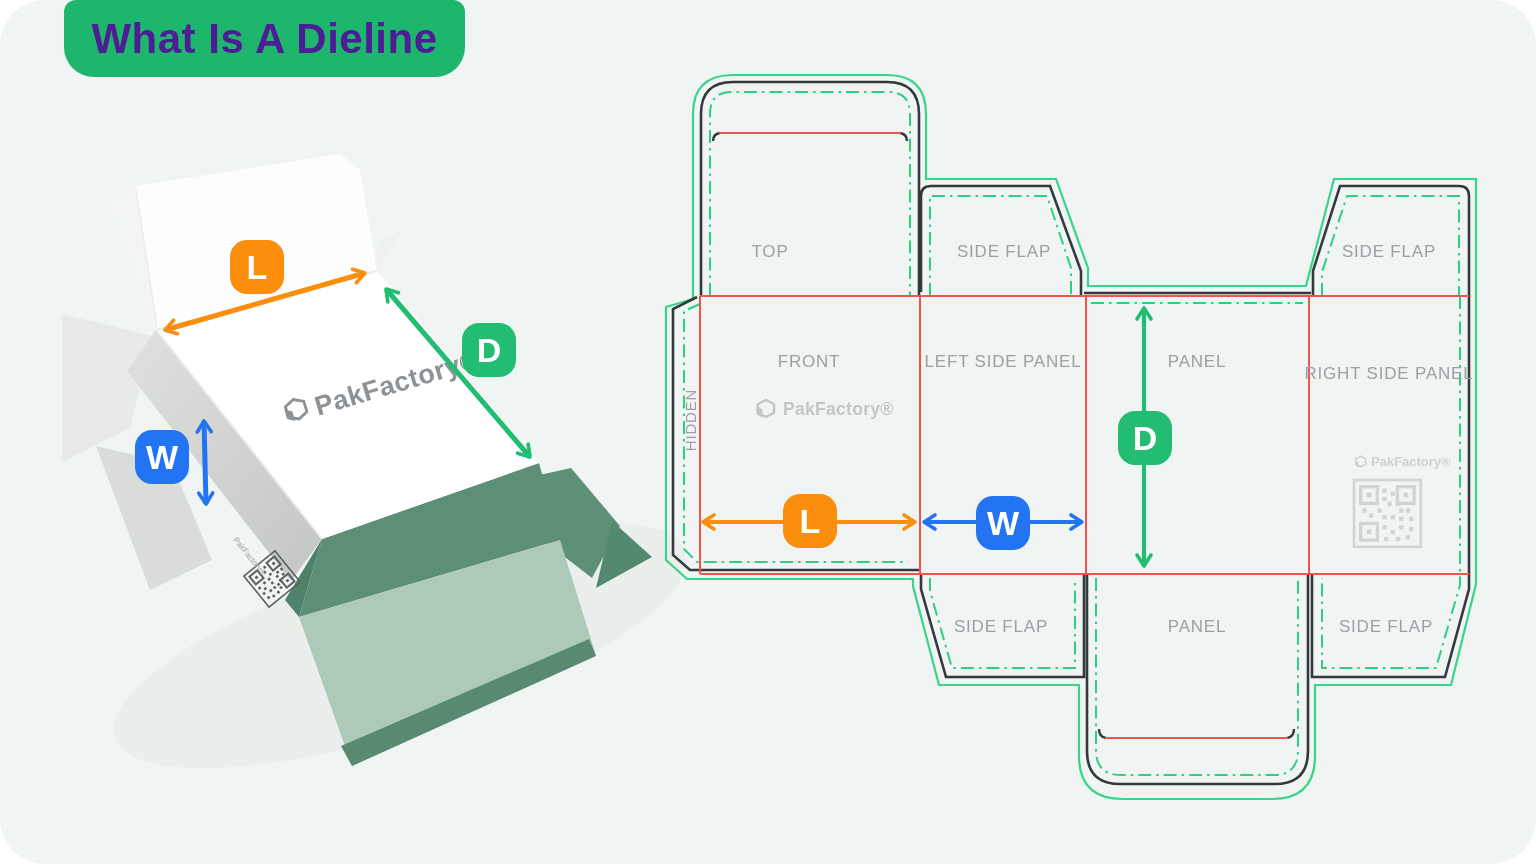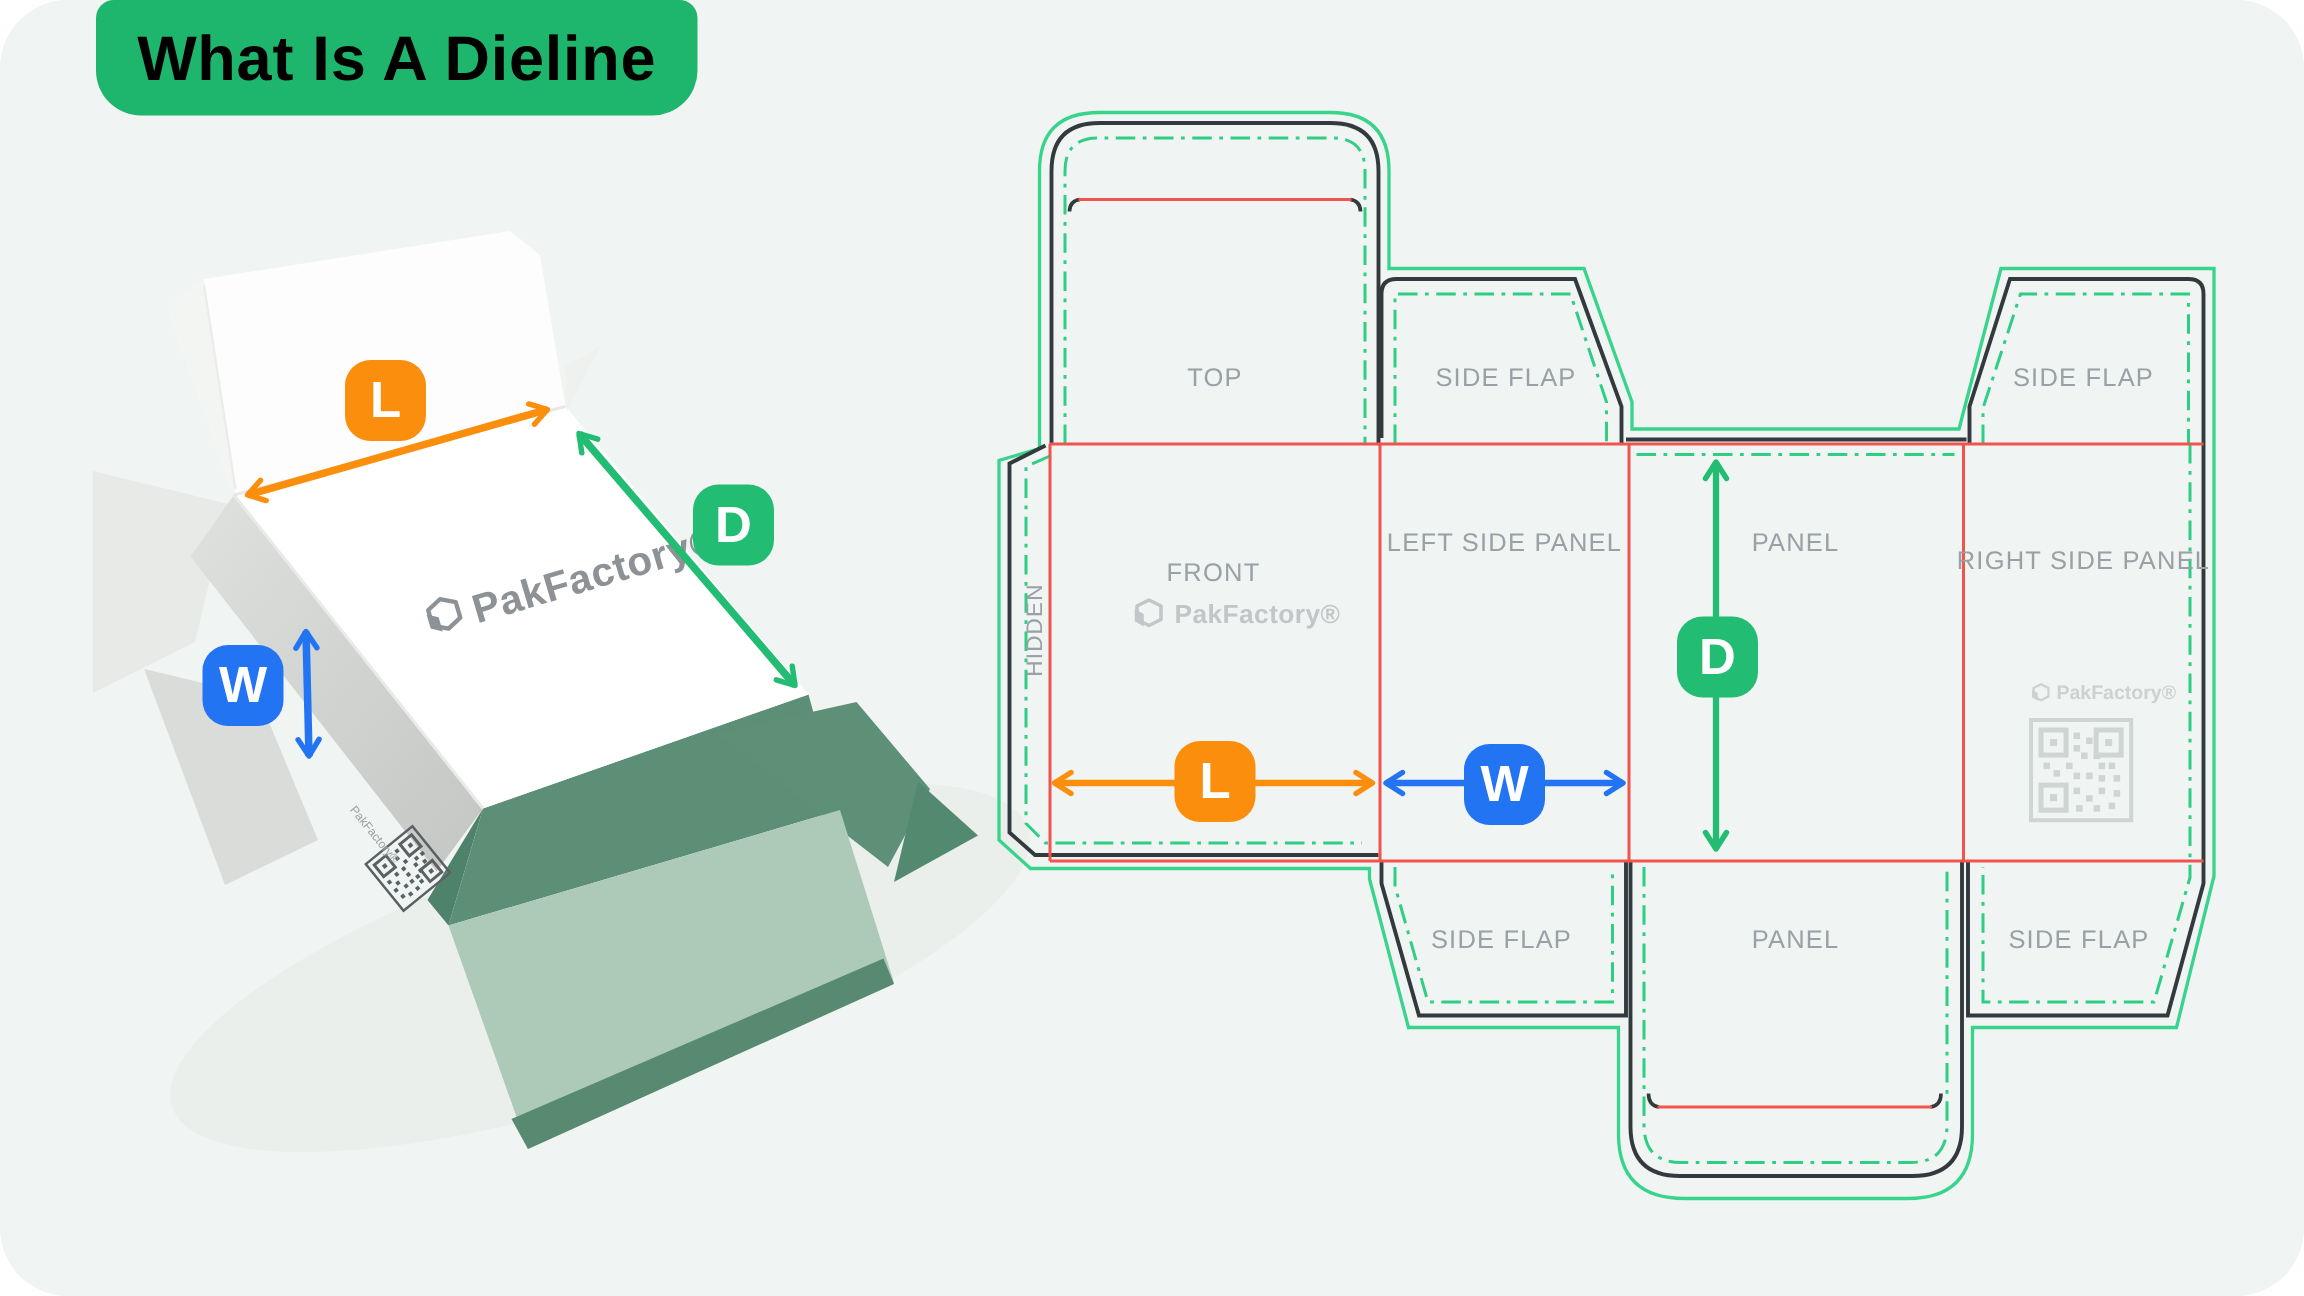--- a/index.html
+++ b/index.html
@@ -7,21 +7,21 @@
     position:relative;width:1536px;height:864px;overflow:hidden;
     background:#F0F4F2;border-radius:45px;
     font-family:"Liberation Sans",sans-serif;
   }
   .scene{position:absolute;left:0;top:0;width:1536px;height:864px;}
   .title-badge{
     position:absolute;left:64px;top:0;width:401px;height:77px;
     background:#1EB56D;border-radius:12px 12px 30px 30px;
     display:flex;align-items:center;justify-content:center;
   }
-  .title-badge span{color:#000000;font-size:42px;font-weight:700;letter-spacing:.5px;}
+  .title-badge span{color:#4c1d95;font-size:42px;font-weight:700;letter-spacing:.5px;}
   .panel-label{
     position:absolute;transform:translate(-50%,-50%);
     font-size:17px;color:#9AA0A5;letter-spacing:.8px;white-space:nowrap;
   }
   .panel-label.rot{transform:translate(-50%,-50%) rotate(-90deg);}
   .badge{
     position:absolute;transform:translate(-50%,-50%);
     width:54px;height:54px;border-radius:17px;color:#fff;
     font-weight:700;font-size:34px;display:flex;align-items:center;justify-content:center;
   }
@@ -177,25 +177,25 @@
       <path d="M703,522 L915,522" stroke="#FB8E0C" stroke-width="4.2" marker-start="url(#arr-o)" marker-end="url(#arr-o)"></path>
       <path d="M924,522 L1082,522" stroke="#2374F2" stroke-width="4.2" marker-start="url(#arr-b)" marker-end="url(#arr-b)"></path>
       <path d="M1144,308 L1144,566" stroke="#22BD72" stroke-width="4.2" marker-start="url(#arr-g)" marker-end="url(#arr-g)"></path>
     </g>
   </svg>
 
   <div class="title-badge">
     <span>What Is A Dieline</span>
   </div>
 
-  <div class="panel-label" style="left:810px;top:252px;">TOP</div>
+  <div class="panel-label" style="left:770px;top:252px;">TOP</div>
   <div class="panel-label" style="left:1004px;top:252px;">SIDE FLAP</div>
   <div class="panel-label" style="left:1389px;top:252px;">SIDE FLAP</div>
   <div class="panel-label rot" style="left:690px;top:420px;font-size:15px;">HIDDEN</div>
-  <div class="panel-label" style="left:809px;top:362px;margin-top:20px;">FRONT</div>
+  <div class="panel-label" style="left:809px;top:362px;">FRONT</div>
   <div class="panel-label" style="left:1003px;top:362px;">LEFT SIDE PANEL</div>
   <div class="panel-label" style="left:1197px;top:362px;">PANEL</div>
   <div class="panel-label" style="left:1389px;top:374px;">RIGHT SIDE PANEL</div>
   <div class="panel-label" style="left:1001px;top:627px;">SIDE FLAP</div>
   <div class="panel-label" style="left:1197px;top:627px;">PANEL</div>
   <div class="panel-label" style="left:1386px;top:627px;">SIDE FLAP</div>
 
   <div class="badge orange" style="left:257px;top:267px;">L</div>
   <div class="badge green" style="left:489px;top:350px;">D</div>
   <div class="badge blue" style="left:162px;top:457px;">W</div>

